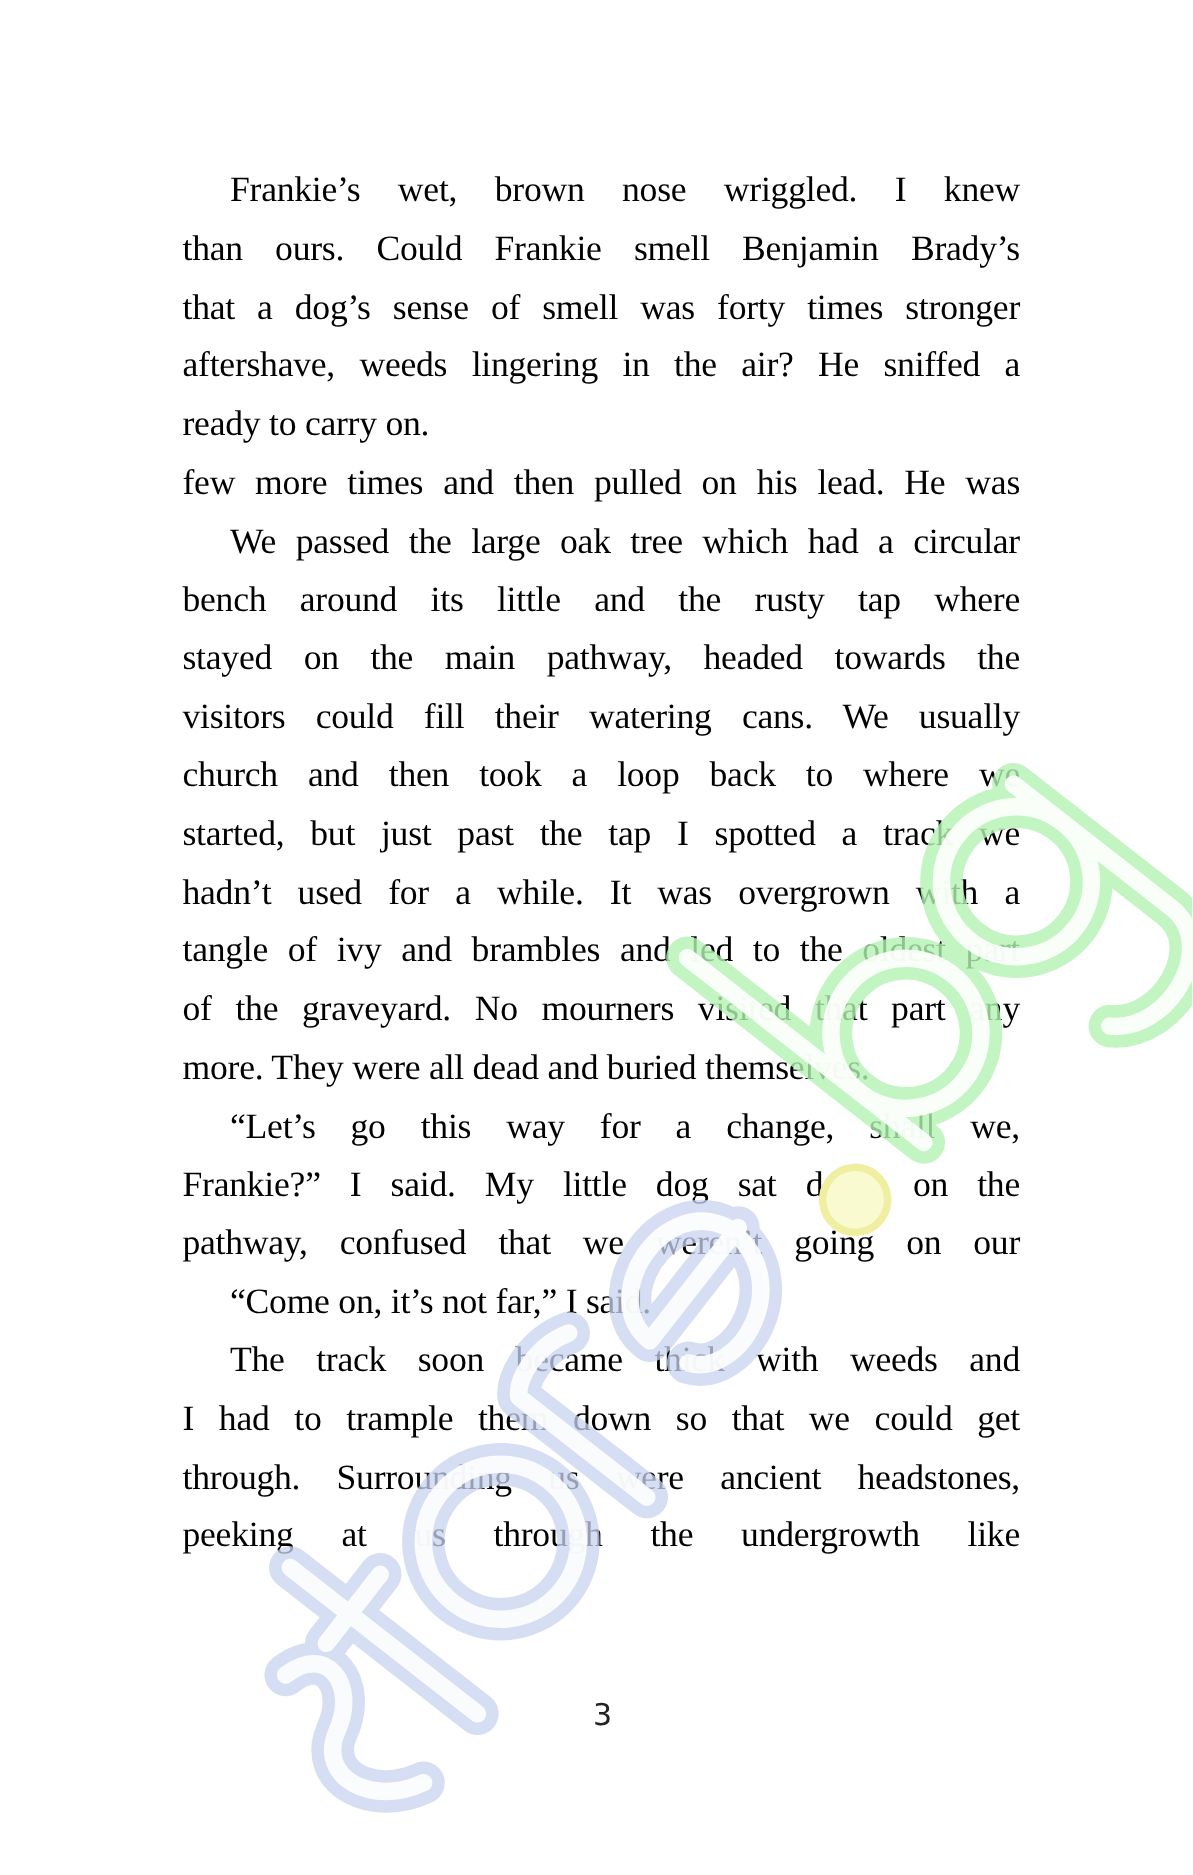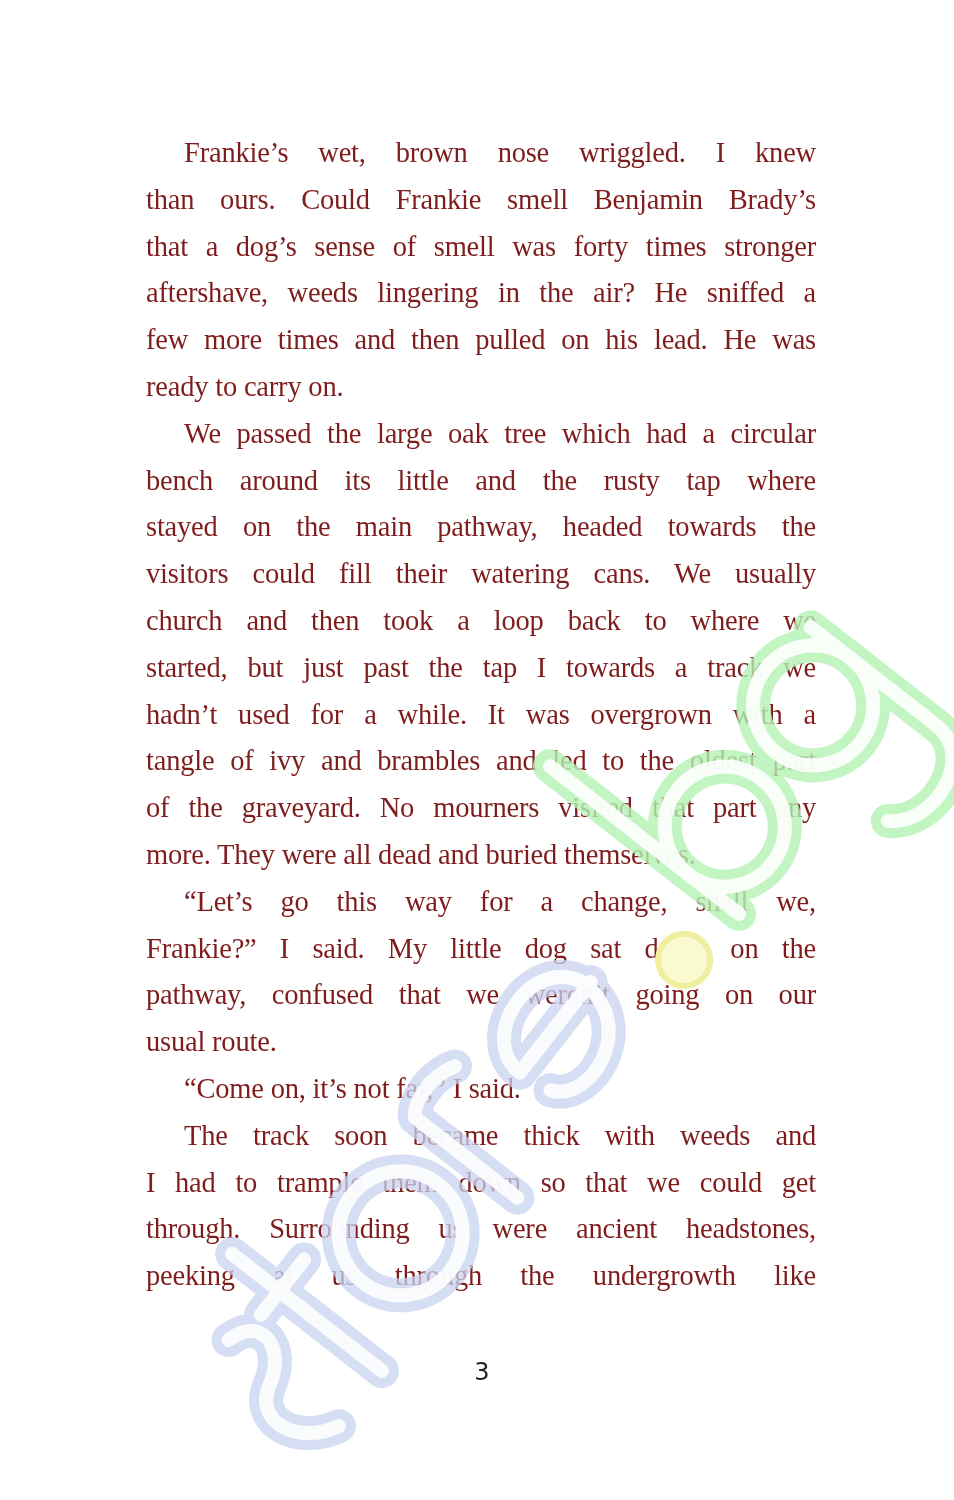--- a/index.html
+++ b/index.html
@@ -1,20 +1,20 @@
 <!DOCTYPE html>
 <html><head>
   <meta charset="utf-8">
   <style>
     html, body { margin: 0; padding: 0; background: #ffffff; }
     body { width: 954px; height: 1500px; position: relative; overflow: hidden; }
     .page {
       position: absolute; left: 146px; top: 130px; width: 670px;
       font-family: "Liberation Serif", "DejaVu Serif", serif;
-      font-size: 28.5px; line-height: 46.8px; color: #7f1d1d;
+      font-size: 28.5px; line-height: 46.8px; color: #000000;
       letter-spacing: -0.2px;
     }
     .line { display: block; height: 46.8px; white-space: nowrap;
       text-align: justify; text-align-last: justify; }
     .line.last { text-align-last: left; }
     .line.indent { padding-left: 38px; }
     .page-number {
       position: absolute; left: 472px; top: 1358px; width: 20px; text-align: center;
       font-family: "DejaVu Sans", sans-serif; font-size: 24px; color: #222;
     }
@@ -22,38 +22,37 @@
   </style>
 </head>
 <body>
 
 <div class="page">
 
   <span class="line indent">Frankie’s wet, brown nose wriggled. I knew</span>
   <span class="line">than ours. Could Frankie smell Benjamin Brady’s</span>
   <span class="line">that a dog’s sense of smell was forty times stronger</span>
   <span class="line">aftershave, weeds lingering in the air? He sniffed a</span>
+  <span class="line last">ready to carry on.</span>
   <span class="line">few more times and then pulled on his lead. He was</span>
-  <span class="line last">ready to carry on.</span>
 
   <span class="line indent">We passed the large oak tree which had a circular</span>
   <span class="line">bench around its little and the rusty tap where</span>
   <span class="line">stayed on the main pathway, headed towards the</span>
   <span class="line">visitors could fill their watering cans. We usually</span>
   <span class="line">church and then took a loop back to where we</span>
-  <span class="line">started, but just past the tap I towards a track we</span>
+  <span class="line">started, but just past the tap I spotted a track we</span>
   <span class="line">hadn’t used for a while. It was overgrown with a</span>
   <span class="line">tangle of ivy and brambles and led to the oldest part</span>
   <span class="line">of the graveyard. No mourners visited that part any</span>
   <span class="line last">more. They were all dead and buried themselves.</span>
 
   <span class="line indent">“Let’s go this way for a change, shall we,</span>
   <span class="line">Frankie?” I said. My little dog sat down on the</span>
   <span class="line">pathway, confused that we weren’t going on our</span>
-  <span class="line last">usual route.</span>
 
   <span class="line indent last">“Come on, it’s not far,” I said.</span>
 
   <span class="line indent">The track soon became thick with weeds and</span>
   <span class="line">I had to trample them down so that we could get</span>
   <span class="line">through. Surrounding us were ancient headstones,</span>
   <span class="line">peeking at us through the undergrowth like</span>
 </div>
 
 <div class="page-number">3</div>

